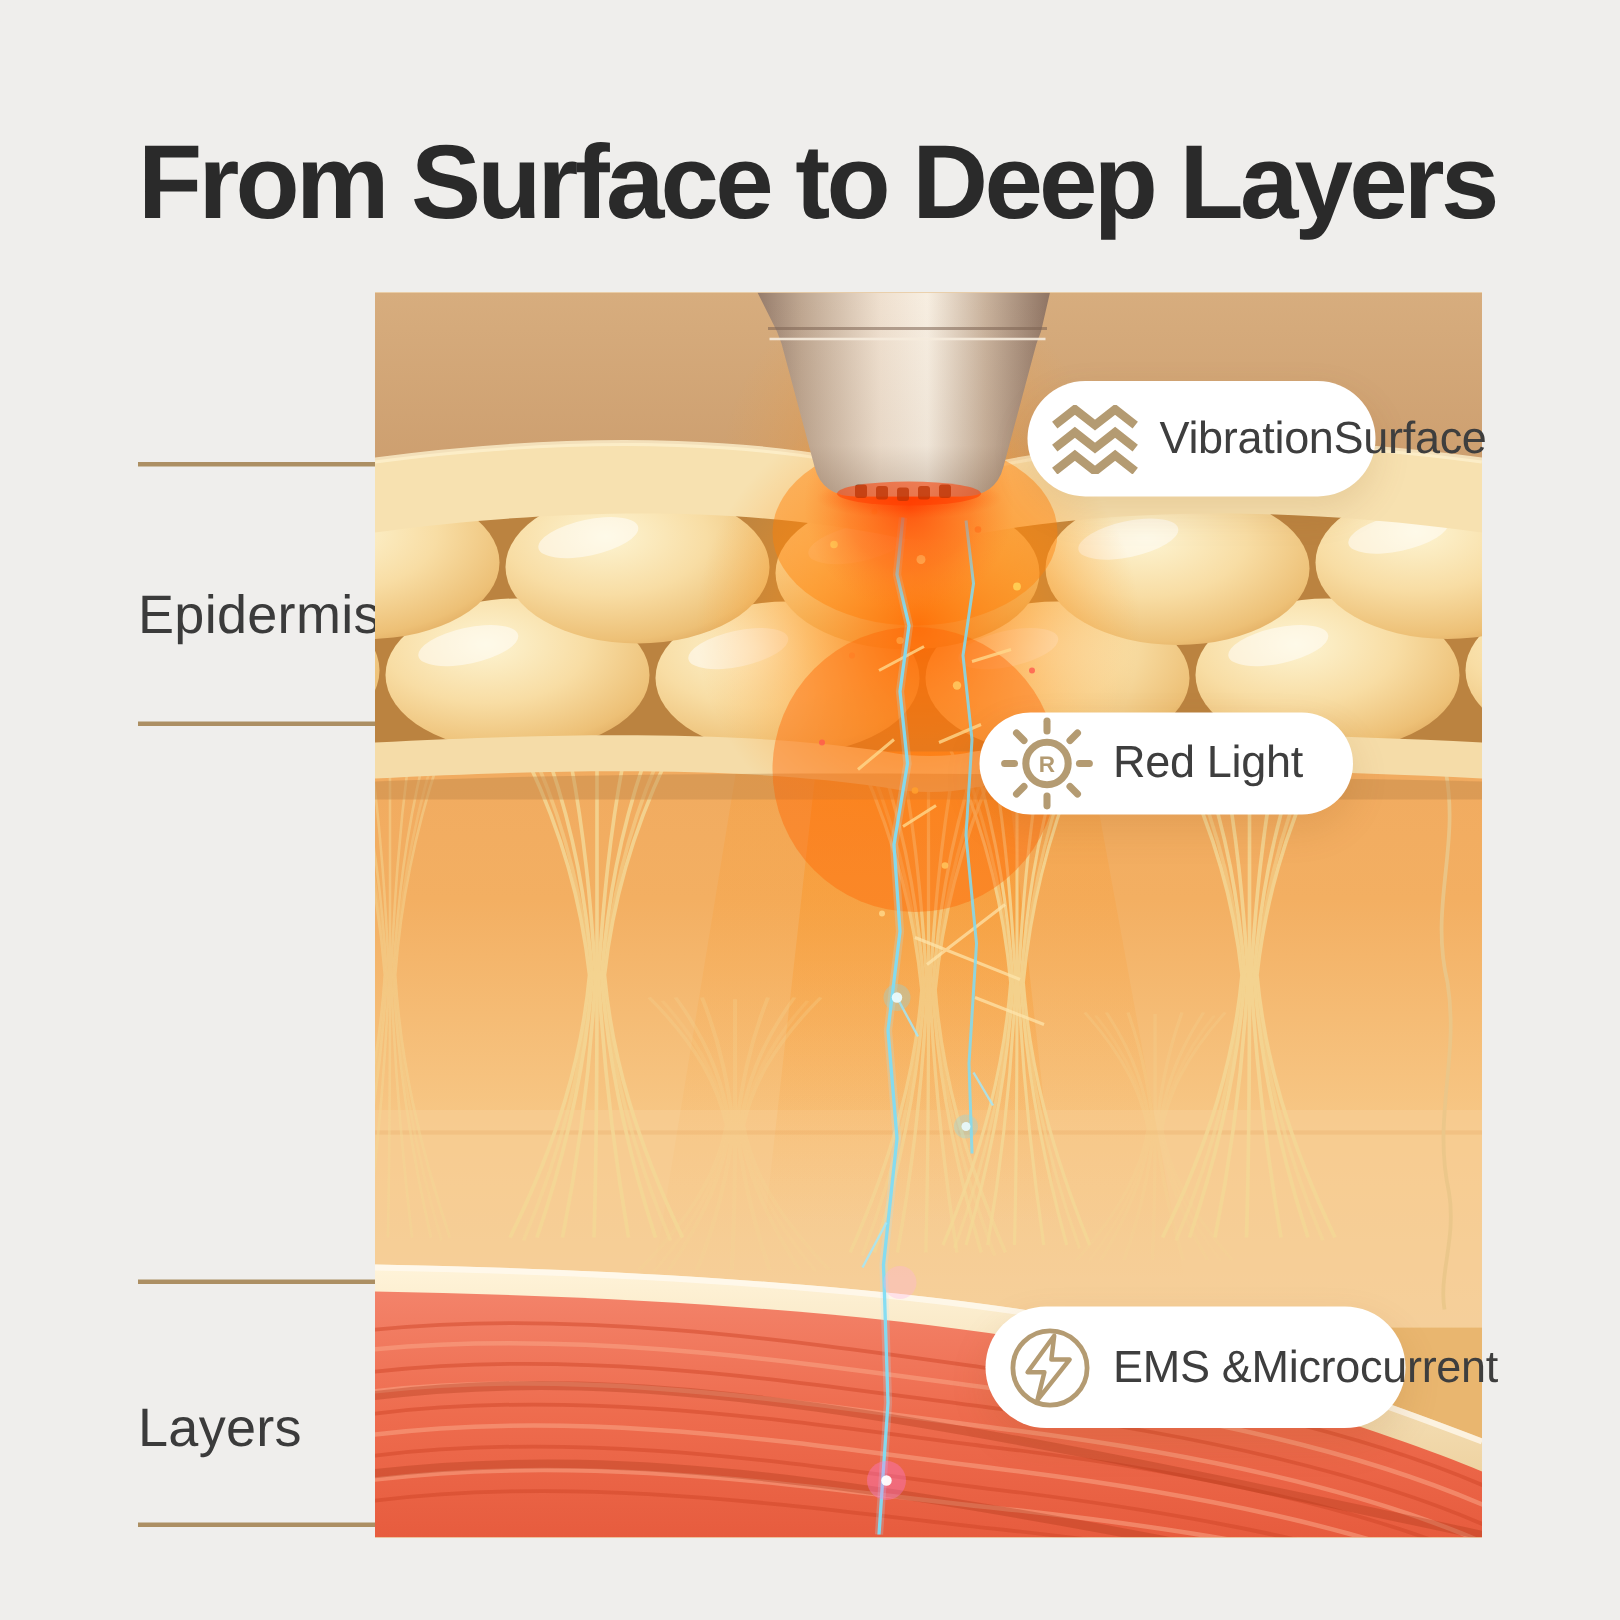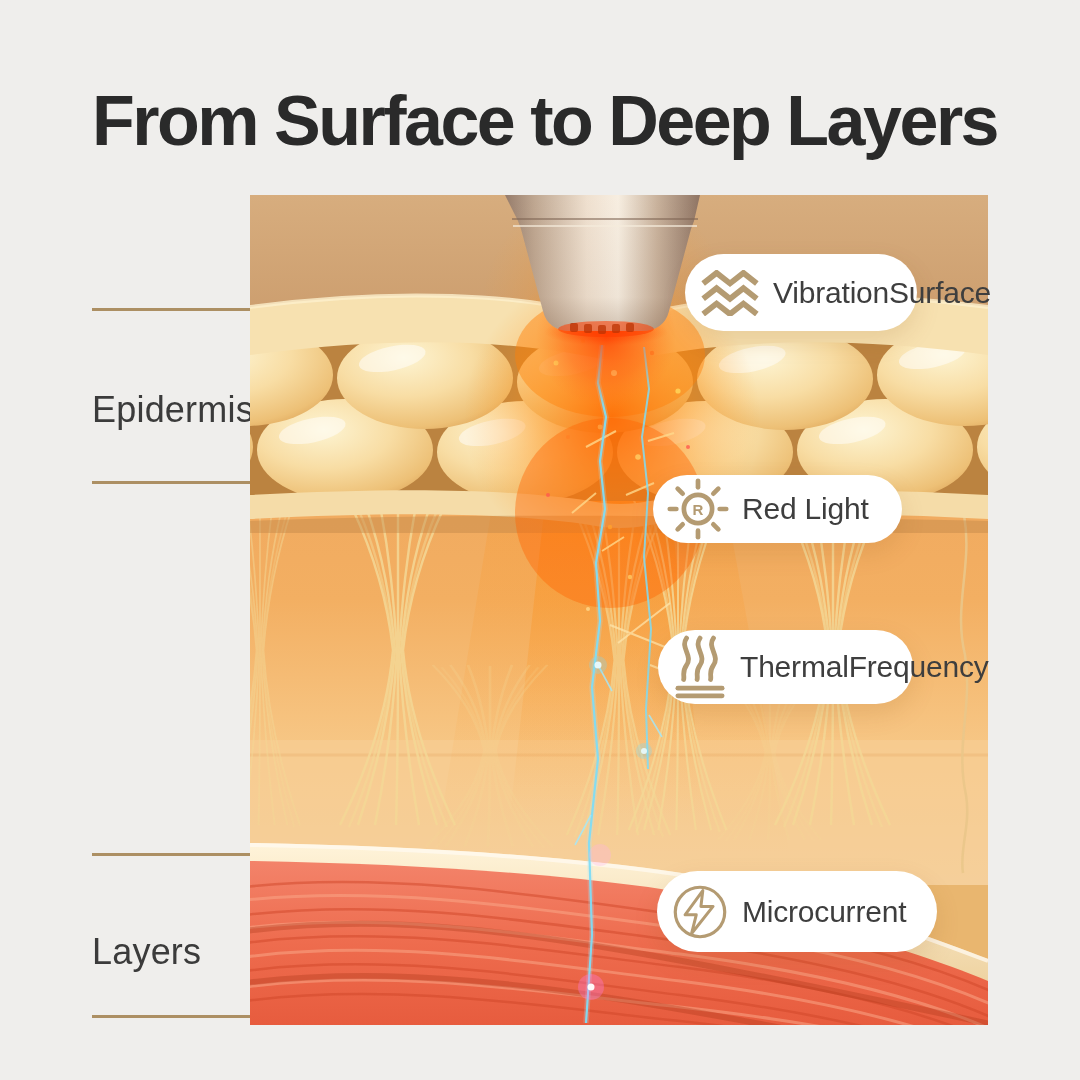--- a/index.html
+++ b/index.html
@@ -274,39 +274,25 @@
         <line x1="34" y1="11" x2="34" y2="4"></line>
         <line x1="50.3" y1="17.7" x2="55.6" y2="12.4"></line>
       </g>
       <text x="34" y="40" text-anchor="middle" font-size="16" font-weight="bold" font-family="Liberation Sans, sans-serif" fill="#b49b72">R</text>
     </svg>
     <div class="ptext">
       <span>Red Light</span>
     </div>
   </div>
 
-  <div class="pill" id="pill-thermal">
-    <svg class="picon" width="50" height="64" viewBox="0 0 52 66">
-      <g fill="none" stroke="#b49b72" stroke-width="5" stroke-linecap="round">
-        <path d="M12,3 C5,13 19,21 12,31 C7,38 10,42 9,46"></path>
-        <path d="M26,3 C19,13 33,21 26,31 C21,38 24,42 23,46"></path>
-        <path d="M40,3 C33,13 47,21 40,31 C35,38 38,42 37,46"></path>
-        <line x1="3" y1="55" x2="49" y2="55"></line>
-        <line x1="3" y1="63" x2="49" y2="63"></line>
-      </g>
-    </svg>
-    <div class="ptext">
-      <span>Thermal</span>
-      <span>Frequency</span>
-    </div>
-  </div>
 
   <div class="pill" id="pill-ems">
     <svg class="picon" width="56" height="56" viewBox="0 0 60 60">
       <circle cx="30" cy="30" r="26.5" fill="none" stroke="#b49b72" stroke-width="3.4"></circle>
       <path d="M33,7 L14,33 L26,33 L21,53 L44,24 L31,24 Z" fill="none" stroke="#b49b72" stroke-width="3.2" stroke-linejoin="round"></path>
     </svg>
     <div class="ptext">
+      <span>EMS &amp;</span>
       <span>Microcurrent</span>
     </div>
   </div>
 
 </div>
 
 </body></html>

